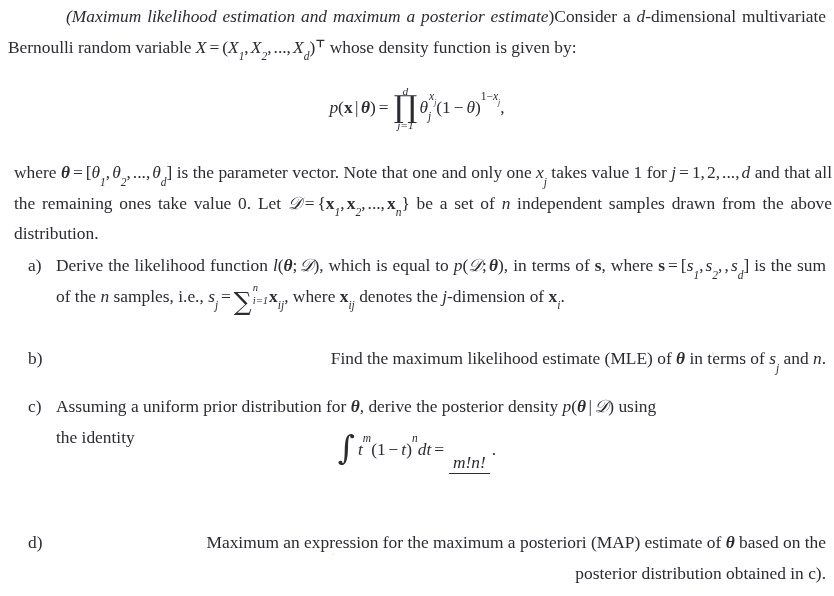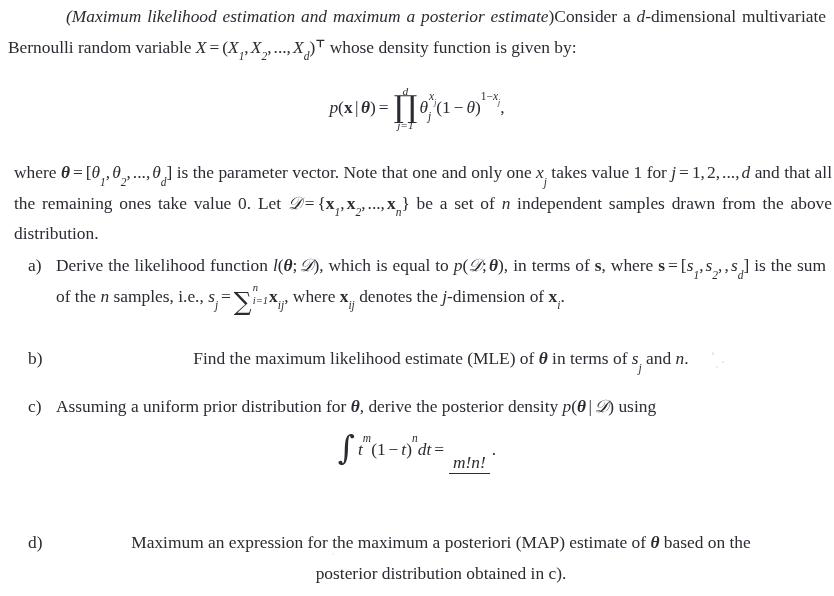--- a/index.html
+++ b/index.html
@@ -74,21 +74,21 @@
     line-height: 30.6px;
     font-family: "Liberation Serif", "DejaVu Serif", serif;
   }
   .item-body {
     flex: 1 1 auto;
     font-size: 17.4px;
     line-height: 30.6px;
     text-align: justify;
     text-justify: inter-word;
   }
-  .item-body.nojust { text-align: center; }
+  .item-body.nojust { text-align: right; }
 
   #item-a { top: 250px; }
   #item-b { top: 343px; }
   #item-c { top: 391px; }
   #item-d { top: 527px; }
 
   
   .mi  { font-style: italic; margin-top: 28px; }                        
   .mb  { font-weight: bold; font-style: normal; }     
   .mbi { font-weight: bold; font-style: italic; }     
@@ -262,20 +262,21 @@
     <div class="item-marker">b)</div>
     <div class="item-body nojust">
       <span>Find the maximum likelihood estimate (MLE) of </span><span class="mbi">θ</span><span> in terms of </span><span class="math mi">s<sub>j</sub></span><span> and </span><span class="mi">n</span><span>.</span>
     </div>
   </div>
 
   <div class="item" id="item-c">
     <div class="item-marker">c)</div>
     <div class="item-body">
       <span>Assuming a uniform prior distribution for </span><span class="mbi">θ</span><span>, derive the posterior density </span><span class="math"><span class="mi">p</span><span class="mn">(</span><span class="mbi">θ</span><span class="mid">|</span><span class="cal">𝒟</span><span class="mn">)</span></span><span> using</span>
+      <span style="display:block;">the identity</span>
     </div>
   </div>
 
   <div class="display-eq" id="integral-identity">
     <span class="math">
       <span class="intgl">∫</span><span class="mi">t</span><sup class="mi">m</sup><span class="mn">(</span><span class="mn">1</span><span class="op">−</span><span class="mi">t</span><span class="mn">)</span><sup class="mi">n</sup><span class="mi">dt</span><span class="op">=</span><span class="frac">
         <span class="num mi">m!n!</span>
       </span><span class="mn">.</span>
     </span>
   </div>

